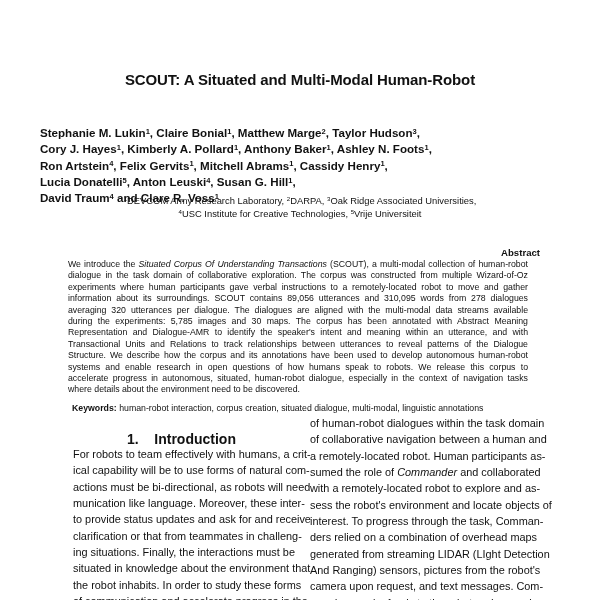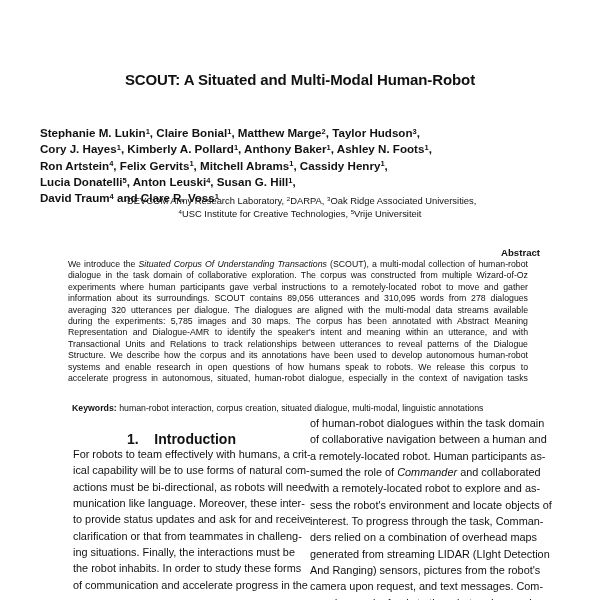--- a/index.html
+++ b/index.html
@@ -86,38 +86,40 @@
       <div class="line">dialogue in the task domain of collaborative exploration. The corpus was constructed from multiple Wizard-of-Oz</div>
       <div class="line">experiments where human participants gave verbal instructions to a remotely-located robot to move and gather</div>
       <div class="line">information about its surroundings. SCOUT contains 89,056 utterances and 310,095 words from 278 dialogues</div>
       <div class="line">averaging 320 utterances per dialogue. The dialogues are aligned with the multi-modal data streams available</div>
       <div class="line">during the experiments: 5,785 images and 30 maps. The corpus has been annotated with Abstract Meaning</div>
       <div class="line">Representation and Dialogue-AMR to identify the speaker's intent and meaning within an utterance, and with</div>
       <div class="line">Transactional Units and Relations to track relationships between utterances to reveal patterns of the Dialogue</div>
       <div class="line">Structure. We describe how the corpus and its annotations have been used to develop autonomous human-robot</div>
       <div class="line">systems and enable research in open questions of how humans speak to robots. We release this corpus to</div>
       <div class="line">accelerate progress in autonomous, situated, human-robot dialogue, especially in the context of navigation tasks</div>
+      <div class="line last">where details about the environment need to be discovered.</div>
     </div>
 
   <div class="keywords">
     <b>Keywords:</b><span> human-robot interaction, corpus creation, situated dialogue, multi-modal, linguistic annotations</span>
   </div>
 
   <div class="section-heading">
     <span>1.</span>&nbsp;&nbsp;&nbsp;&nbsp;<span>Introduction</span>
   </div>
 
   <div class="col col-left" id="colLeft">
       <div class="line">For robots to team effectively with humans, a crit-</div>
       <div class="line">ical capability will be to use forms of natural com-</div>
       <div class="line">actions must be bi-directional, as robots will need</div>
       <div class="line">munication like language. Moreover, these inter-</div>
       <div class="line">to provide status updates and ask for and receive</div>
       <div class="line">clarification or that from teammates in challeng-</div>
       <div class="line">ing situations. Finally, the interactions must be</div>
+      <div class="line">situated in knowledge about the environment that</div>
       <div class="line">the robot inhabits. In order to study these forms</div>
       <div class="line">of communication and accelerate progress in the</div>
     </div>
   <div class="col col-right" id="colRight">
       <div class="line">of human-robot dialogues within the task domain</div>
       <div class="line">of collaborative navigation between a human and</div>
       <div class="line">a remotely-located robot. Human participants as-</div>
       <div class="line">sumed the role of <i>Commander</i> and collaborated</div>
       <div class="line">with a remotely-located robot to explore and as-</div>
       <div class="line">sess the robot's environment and locate objects of</div>

